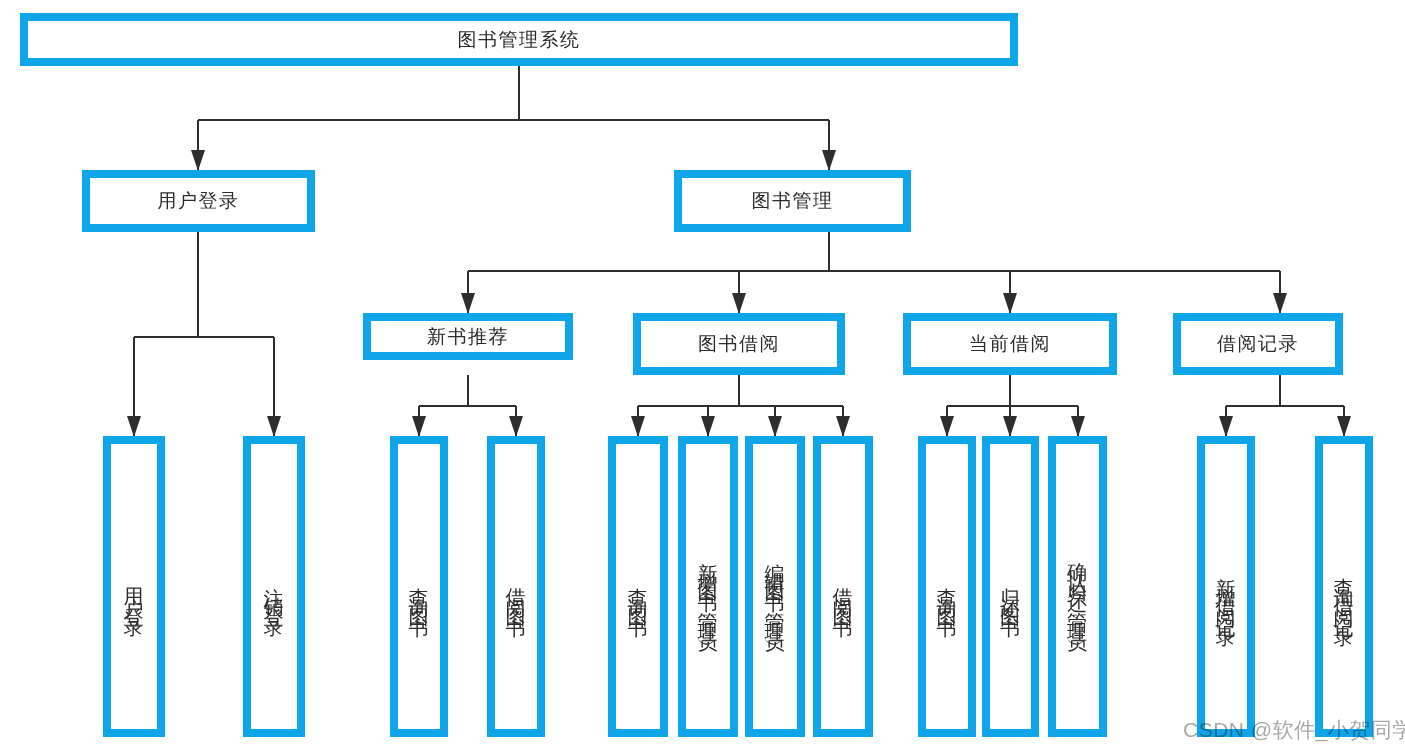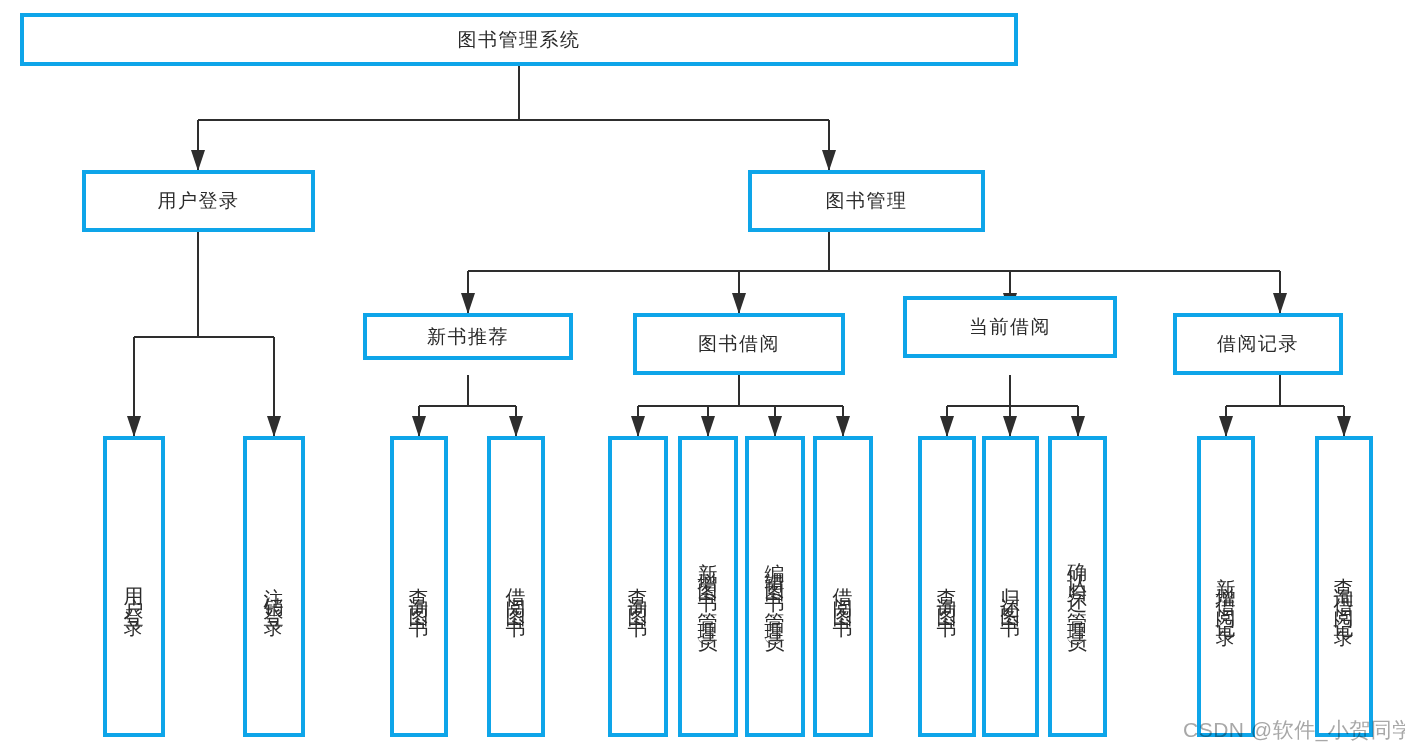--- a/index.html
+++ b/index.html
@@ -3,21 +3,21 @@
 <meta charset="utf-8">
 <style>
   html,body { margin:0; padding:0; background:#ffffff; }
   .canvas {
     position:relative; width:1405px; height:747px; background:#ffffff;
     font-family:"Liberation Sans", sans-serif; overflow:hidden;
   }
   .connectors { position:absolute; left:0; top:0; width:1405px; height:747px; }
   .box {
     position:absolute; box-sizing:border-box; background:#ffffff;
-    border:4px solid #0ea5e9; display:flex; align-items:center; justify-content:center;
+    border:8px solid #0ea5e9; display:flex; align-items:center; justify-content:center;
     color:#2b2b2b; z-index:2;
   }
   .hl { font-size:19px; letter-spacing:1.5px; white-space:nowrap; }
   .vl {
     writing-mode:vertical-rl; text-orientation:mixed;
     font-size:20px; line-height:1; letter-spacing:10px;
     margin-bottom:-10px; white-space:nowrap;
   }
   .watermark {
     position:absolute; left:1183px; top:716px; z-index:3;
@@ -70,31 +70,31 @@
     </g>
   </svg>
 
   <div class="box" style="left:20px;top:13px;width:998px;height:53px">
     <span class="hl">图书管理系统</span>
   </div>
 
   <div class="box" style="left:82px;top:170px;width:233px;height:62px">
     <span class="hl">用户登录</span>
   </div>
-  <div class="box" style="left:748px;top:170px;width:237px;height:62px">
+  <div class="box" style="left:674px;top:170px;width:237px;height:62px">
     <span class="hl">图书管理</span>
   </div>
 
   <div class="box" style="left:363px;top:313px;width:210px;height:47px">
     <span class="hl">新书推荐</span>
   </div>
   <div class="box" style="left:633px;top:313px;width:212px;height:62px">
     <span class="hl">图书借阅</span>
   </div>
-  <div class="box" style="left:903px;top:296px;width:214px;height:62px">
+  <div class="box" style="left:903px;top:313px;width:214px;height:62px">
     <span class="hl">当前借阅</span>
   </div>
   <div class="box" style="left:1173px;top:313px;width:170px;height:62px">
     <span class="hl">借阅记录</span>
   </div>
 
   <div class="box" style="left:103px;top:436px;width:62px;height:301px">
     <span class="vl">用户登录</span>
   </div>
   <div class="box" style="left:243px;top:436px;width:62px;height:301px">

